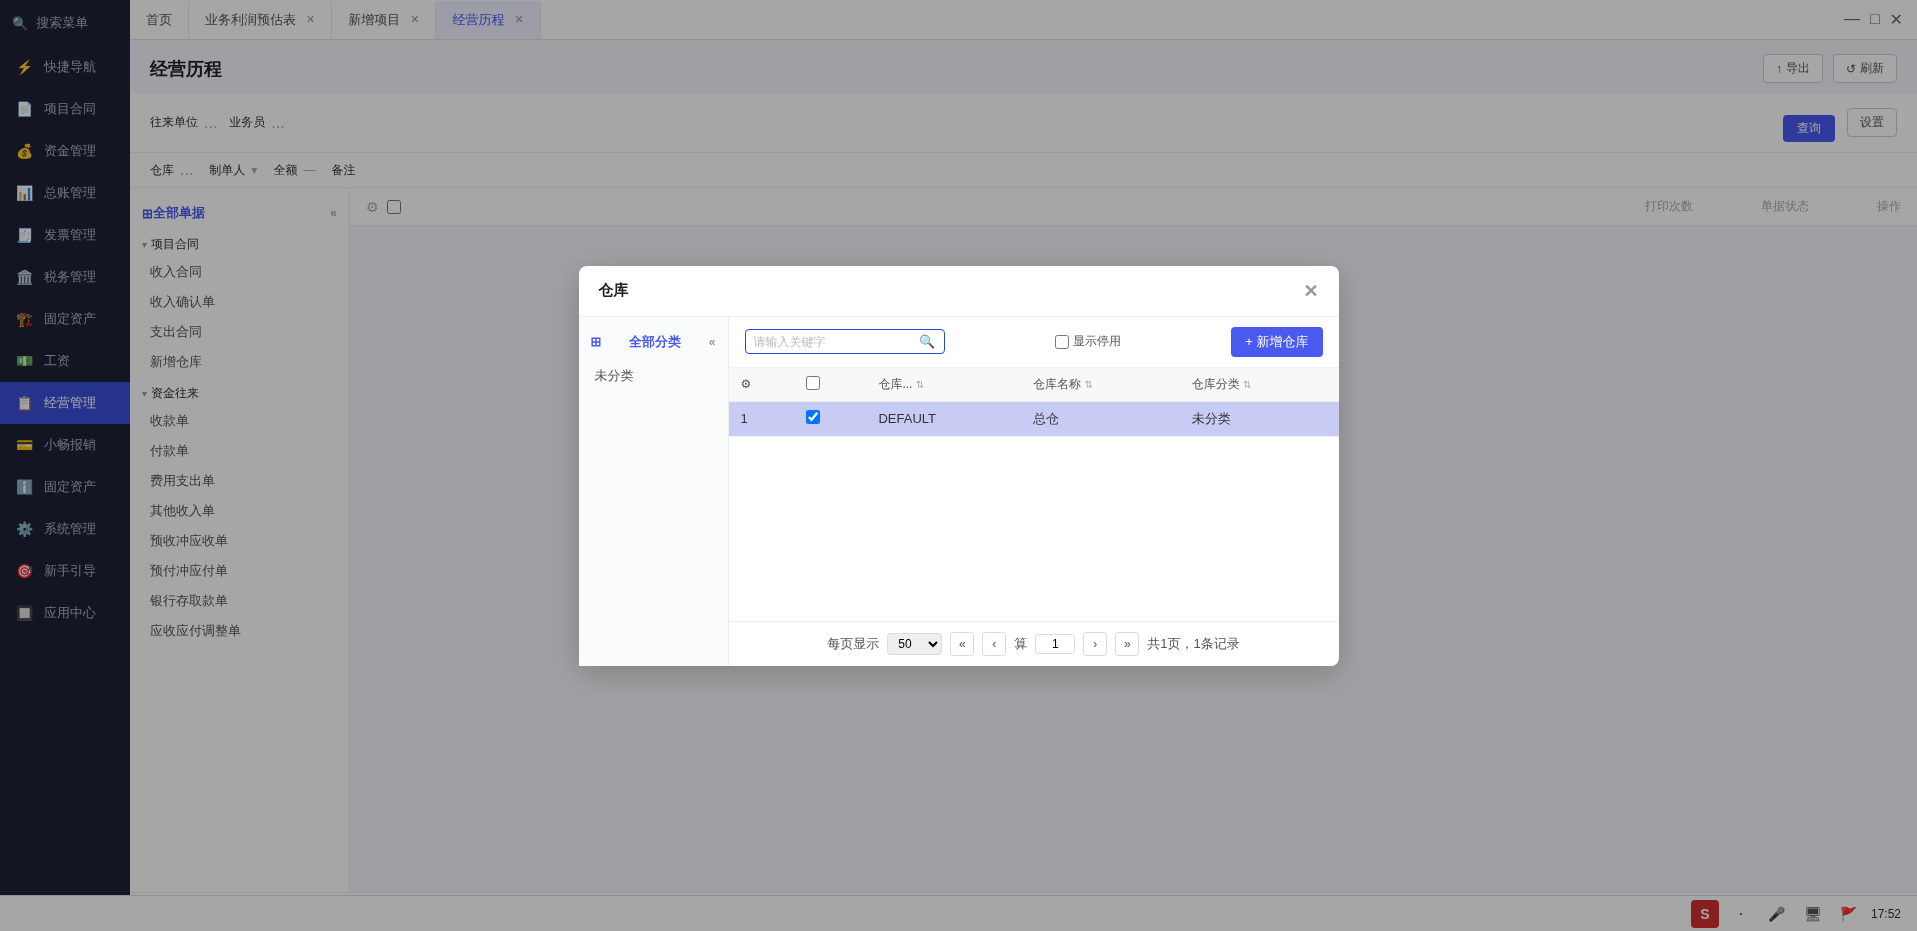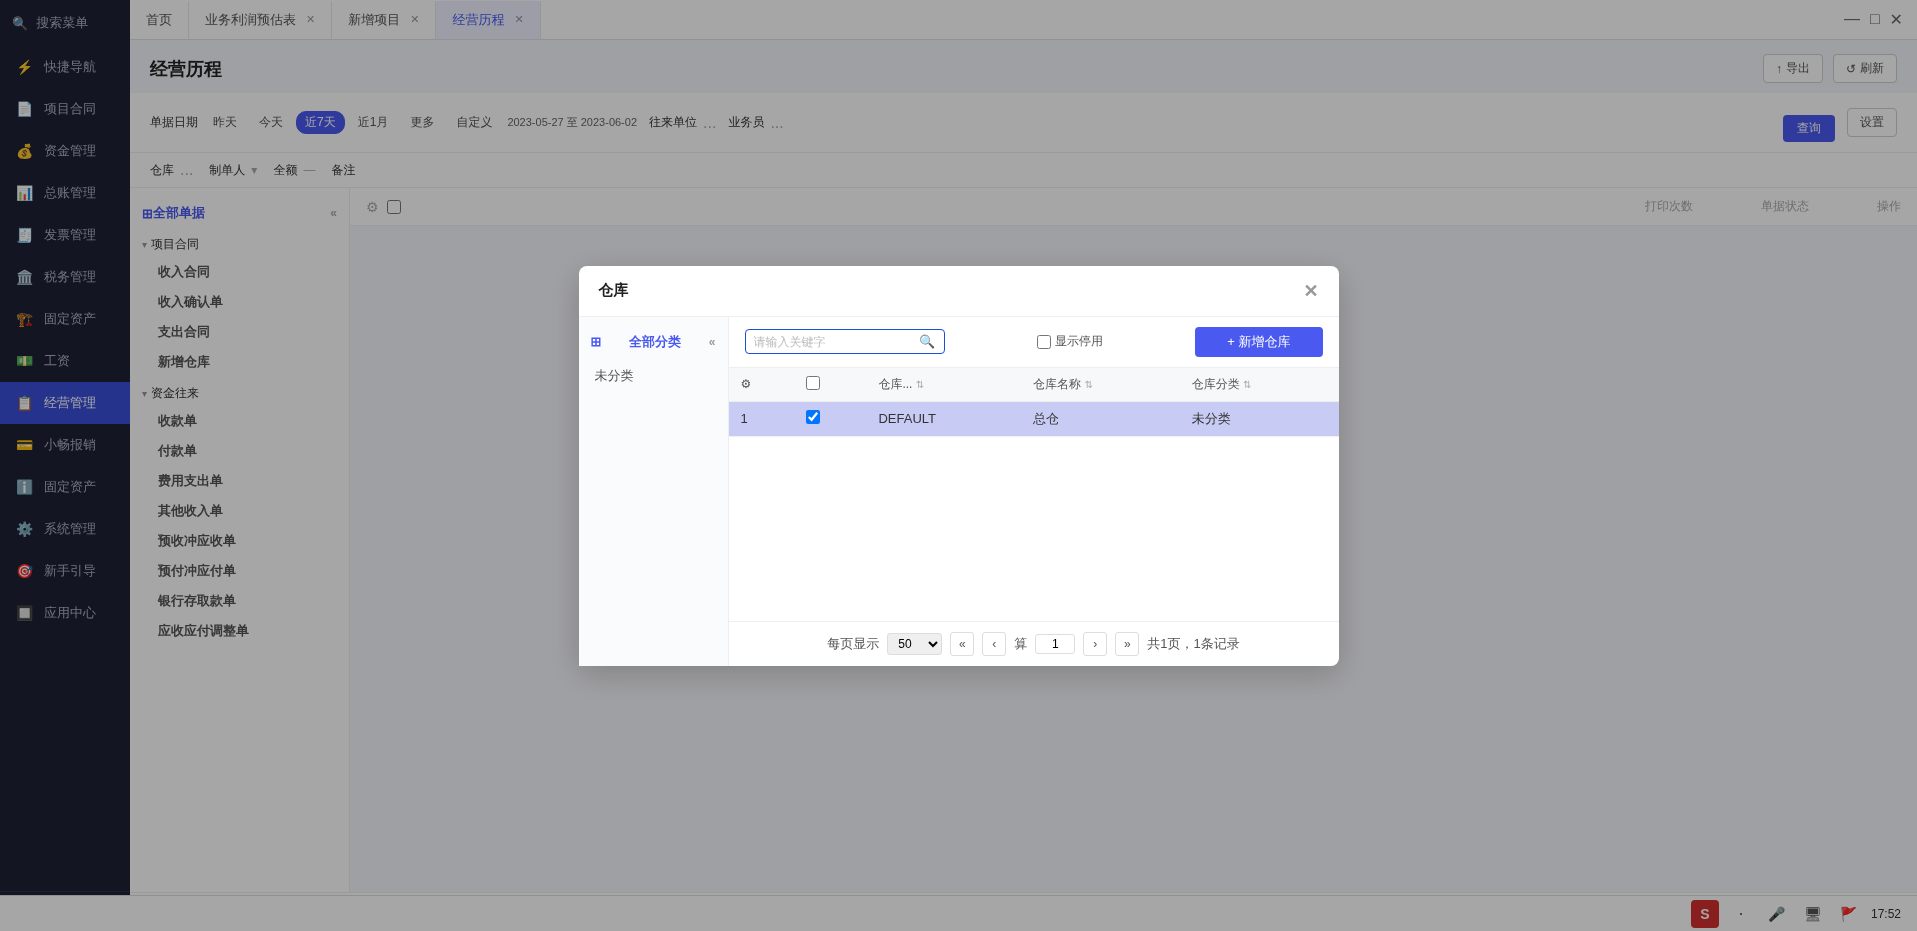--- a/index.html
+++ b/index.html
@@ -42,21 +42,21 @@
     .date-btn { padding: 2px 8px; border-radius: 3px; cursor: pointer; font-size: 12px; color: #555; border: 1px solid transparent; }
     .date-btn.active { background: #4a5af0; color: #fff; border-color: #4a5af0; border-radius: 10px; }
     .filter-dots { color: #aaa; font-size: 16px; cursor: pointer; }
 
     
     .filter-bar2 { background: #fff; padding: 8px 20px; border-bottom: 1px solid #eee; display: flex; gap: 16px; align-items: center; font-size: 12px; color: #555; }
 
     
     .left-panel { width: 220px; background: #fff; border-right: 1px solid #eee; padding: 10px 0; min-height: 500px; }
     .left-panel-header { display: flex; align-items: center; justify-content: space-between; padding: 6px 12px; color: #4a5af0; font-size: 13px; font-weight: bold; cursor: pointer; }
-    .left-panel-item { display: flex; align-items: center; gap: 6px; padding: 6px 28px; color: #555; font-size: 13px; cursor: pointer; font-weight: bold; }
+    .left-panel-item { display: flex; align-items: center; gap: 6px; padding: 6px 20px; color: #555; font-size: 13px; cursor: pointer; }
     .left-panel-group { color: #333; font-size: 12px; padding: 8px 12px 4px 12px; display: flex; align-items: center; gap: 4px; cursor: pointer; }
     .collapse-icon { font-size: 10px; color: #999; }
 
     
     .right-area { flex: 1; padding: 0; display: flex; flex-direction: column; }
 
     
     .bottom-bar { background: #fff; border-top: 1px solid #eee; padding: 8px 20px; display: flex; align-items: center; justify-content: flex-end; gap: 8px; font-size: 12px; color: #555; }
 
     
@@ -70,21 +70,21 @@
     .modal-sidebar-item { padding: 8px 16px; font-size: 13px; color: #555; cursor: pointer; }
     .modal-sidebar-collapse { font-size: 12px; color: #999; }
 
     .modal-content { flex: 1; display: flex; flex-direction: column; padding: 0; }
     .modal-toolbar { display: flex; align-items: center; justify-content: space-between; padding: 10px 16px; border-bottom: 1px solid #eee; }
     .modal-search { display: flex; align-items: center; border: 1px solid #1d4ed8; border-radius: 4px; padding: 4px 8px; gap: 6px; width: 200px; }
     .modal-search input { border: none; outline: none; font-size: 12px; width: 100%; color: #333; }
     .modal-search input::placeholder { color: #bbb; }
     .modal-show-disabled { display: flex; align-items: center; gap: 4px; font-size: 12px; color: #555; }
     .modal-show-disabled input { cursor: pointer; }
-    .btn-add { background: #4a5af0; color: #fff; border: none; border-radius: 4px; padding: 6px 32px; font-size: 13px; cursor: pointer; display: flex; align-items: center; gap: 4px; }
+    .btn-add { background: #4a5af0; color: #fff; border: none; border-radius: 4px; padding: 6px 14px; font-size: 13px; cursor: pointer; display: flex; align-items: center; gap: 4px; }
 
     .modal-table { flex: 1; overflow: auto; }
     .modal-table table { width: 100%; border-collapse: collapse; font-size: 13px; }
     .modal-table thead tr { background: #f7f8fa; }
     .modal-table th { padding: 8px 12px; text-align: left; color: #555; font-weight: normal; border-bottom: 1px solid #eee; white-space: nowrap; font-size: 12px; }
     .modal-table td { padding: 8px 12px; border-bottom: 1px solid #f0f0f0; color: #333; font-size: 13px; }
     .modal-table tr.selected { background: #c8ccf5; }
     .modal-table tr.selected td { color: #333; }
     .sort-icon { color: #aaa; font-size: 10px; }
 
@@ -223,32 +223,20 @@
         <span>导出</span>
       </button>
       <button class="btn-outline">
         <span>↺</span>
         <span>刷新</span>
       </button>
     </div>
   </div>
 
   <div class="filter-bar">
-    <div class="filter-item">
-      <span class="filter-label">单据日期</span>
-      <div class="filter-date-btns" id="date-btns-container">
-          <span class="date-btn">昨天</span>
-          <span class="date-btn">今天</span>
-          <span class="date-btn active">近7天</span>
-          <span class="date-btn">近1月</span>
-          <span class="date-btn">更多</span>
-          <span class="date-btn">自定义</span>
-        </div>
-      <span style="font-size:11px;color:#666;">2023-05-27 至 2023-06-02</span>
-    </div>
     <div class="filter-item">
       <span class="filter-label">往来单位</span>
       <span class="filter-dots">...</span>
     </div>
     <div class="filter-item">
       <span class="filter-label">业务员</span>
       <span class="filter-dots">...</span>
     </div>
     <button class="btn-primary" style="margin-left:auto;margin-top:12px;">查询</button>
     <button class="btn-secondary">设置</button>

